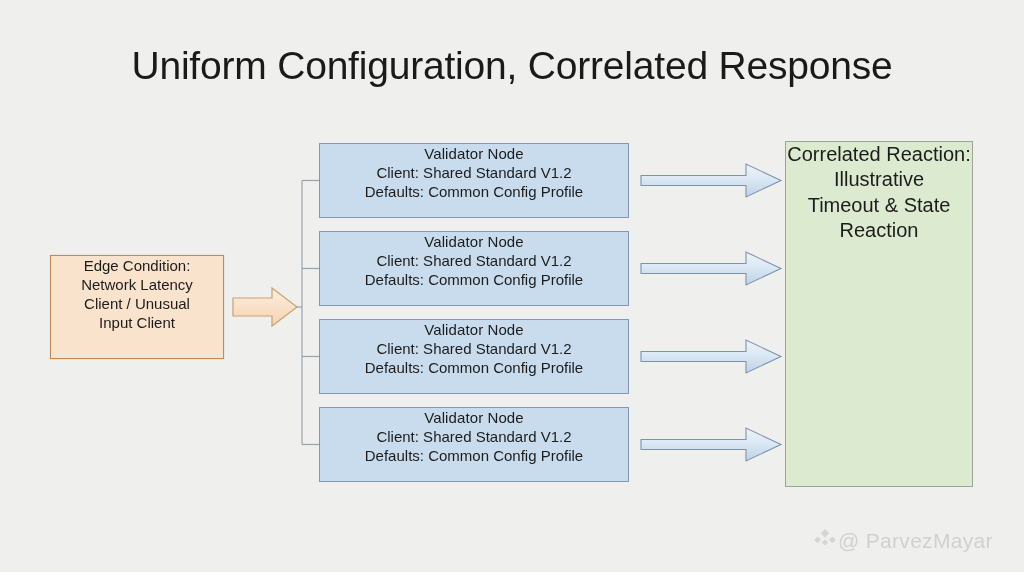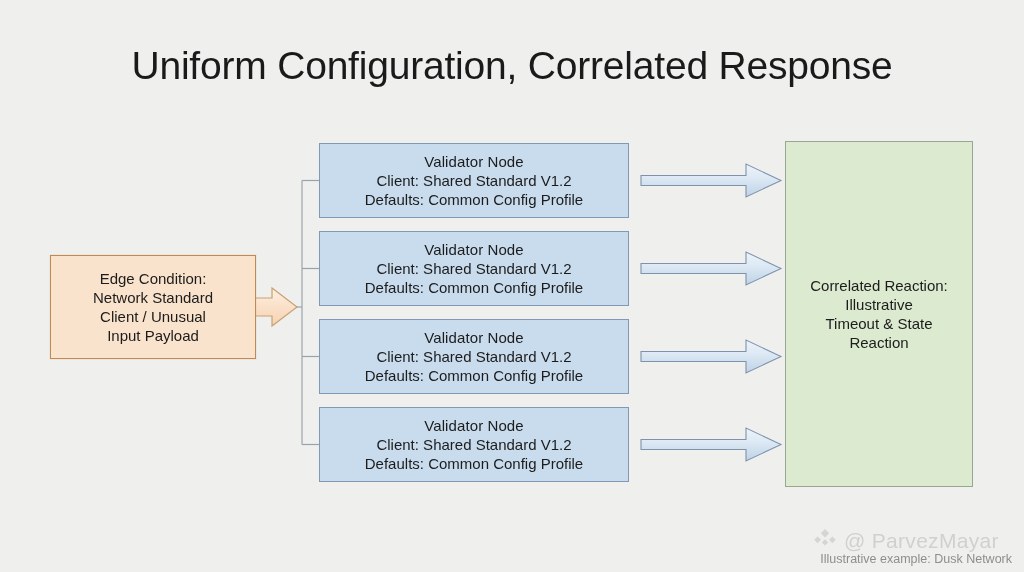--- a/index.html
+++ b/index.html
@@ -36,32 +36,32 @@
     white-space: nowrap;
   }
 
   
   .box {
     position: absolute;
     box-sizing: border-box;
     display: flex;
     flex-direction: column;
     align-items: center;
-    justify-content: center;
+    justify-content: flex-start;
     text-align: center;
     color: #1c1c1c;
     line-height: 1.27;
   }
   .box .line { display: block; white-space: nowrap; }
 
   
   .edge-box {
     left: 50px;
     top: 255px;
-    width: 206px;
+    width: 174px;
     height: 104px;
     background: #fae3cc;
     border: 1.3px solid #c18a52;
     font-size: 15px;
     box-shadow: 0 0 0 0.4px rgba(193,138,82,0.25);
   }
 
   
   .node-box {
     left: 319px;
@@ -78,40 +78,39 @@
   .node-4 { top: 407px; }
 
   
   .result-box {
     left: 785px;
     top: 141px;
     width: 188px;
     height: 346px;
     background: #dcead0;
     border: 1.3px solid #9aa694;
-    font-size: 15px;
+    font-size: 20px;
   }
 
   
   .connectors {
     position: absolute;
     left: 0; top: 0;
     width: 1024px;
     height: 572px;
     pointer-events: none;
   }
 
   
   .watermark {
     position: absolute;
     left: 812px;
     top: 528px;
     display: flex;
     align-items: center;
-    gap: 6px;
     opacity: 0.30;
     user-select: none;
   }
   .watermark .wm-text {
     font-size: 21px;
     color: #8a8a8a;
     letter-spacing: 0.3px;
     white-space: nowrap;
   }
   .caption {
@@ -166,23 +165,23 @@
     <g>
       <path d="M 641 351.5 L 746 351.5 L 746 340 L 781 356.5 L 746 373 L 746 361.5 L 641 361.5 Z" fill="url(#blueArrowGrad)" stroke="#7e93aa" stroke-width="1.1" stroke-linejoin="miter"></path>
     </g>
     <g>
       <path d="M 641 439.5 L 746 439.5 L 746 428 L 781 444.5 L 746 461 L 746 449.5 L 641 449.5 Z" fill="url(#blueArrowGrad)" stroke="#7e93aa" stroke-width="1.1" stroke-linejoin="miter"></path>
     </g>
   </svg>
 
   <div class="box edge-box">
     <span class="line">Edge Condition:</span>
-    <span class="line">Network Standard</span>
+    <span class="line">Network Latency</span>
     <span class="line">Client / Unusual</span>
-    <span class="line">Input Payload</span>
+    <span class="line">Input Client</span>
   </div>
 
   <div class="box node-box node-1">
     <span class="line">Validator Node</span>
     <span class="line">Client: Shared Standard V1.2</span>
     <span class="line">Defaults: Common Config Profile</span>
   </div>
 
   <div class="box node-box node-2">
     <span class="line">Validator Node</span>
@@ -214,15 +213,14 @@
       <svg width="26" height="22" viewBox="0 0 26 22" fill="#9a9a9a">
         <path d="M13 1 L17.2 5.2 L13 9.4 L8.8 5.2 Z"></path>
         <path d="M5.6 8.4 L9 11.8 L5.6 15.2 L2.2 11.8 Z"></path>
         <path d="M20.4 8.4 L23.8 11.8 L20.4 15.2 L17 11.8 Z"></path>
         <path d="M13 11.2 L16.2 14.4 L13 17.6 L9.8 14.4 Z"></path>
       </svg>
     </span>
     <span class="wm-text">@ ParvezMayar</span>
   </div>
 
-  <div class="caption">Illustrative example: Dusk Network</div>
 
 </div>
 
 </body></html>

